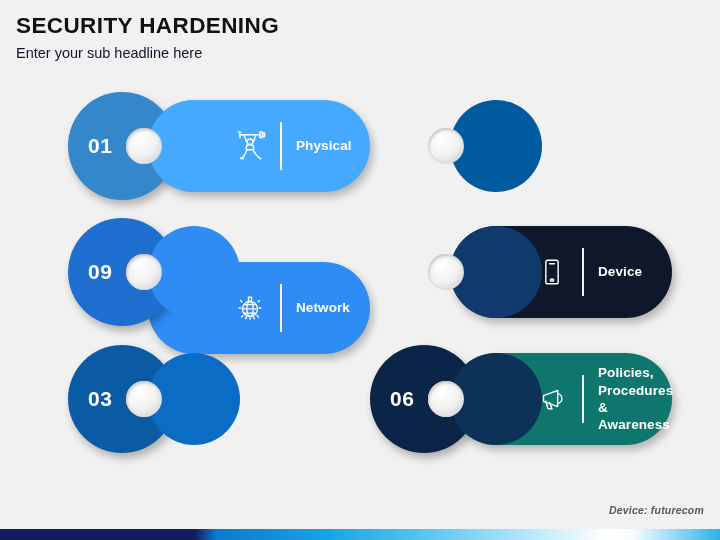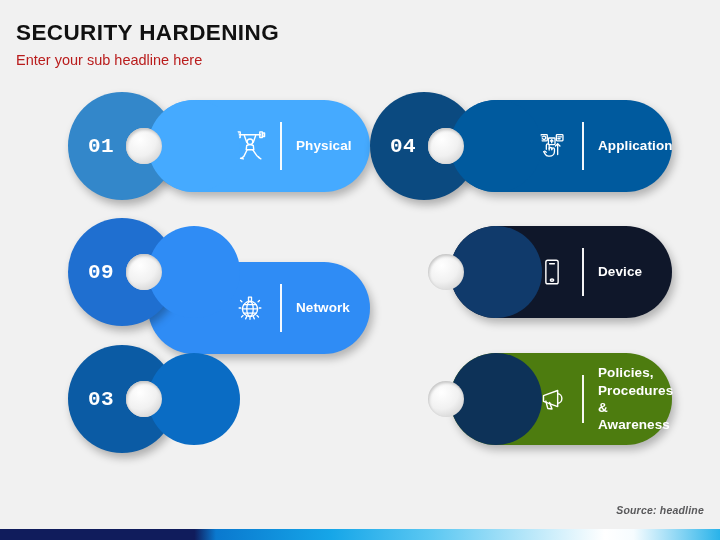--- a/index.html
+++ b/index.html
@@ -13,36 +13,36 @@
     overflow: hidden;
     background: #f1f1f1;
     font-family: "Liberation Sans", sans-serif;
     position: relative;
   }
 
   
   .header {
     position: absolute;
     left: 16px;
-    top: 21px;
+    top: 14px;
     width: 660px;
   }
   .title {
     font-size: 22.5px;
     font-weight: bold;
     color: #111111;
     letter-spacing: 0.4px;
     line-height: 1.1;
     margin: 0;
     white-space: nowrap;
   }
   .subtitle {
     font-size: 14.5px;
     font-weight: normal;
-    color: #b91c1c;
+    color: #0f172a;
     margin: 7px 0 0 0;
     line-height: 1.1;
   }
 
   
   .board {
     position: absolute;
     left: 0;
     top: 88px;
     width: 720px;
@@ -111,21 +111,20 @@
     top: 0;
     width: 108px;
     height: 108px;
     border-radius: 50%;
     box-shadow: 3px 5px 9px rgba(0,0,0,0.28);
     display: flex;
     align-items: center;
     justify-content: flex-start;
     box-sizing: border-box;
     padding-left: 20px;
-    font-family: Liberation Mono, monospace;
   }
   .donut-num {
     color: #ffffff;
     font-size: 21px;
     font-weight: bold;
     letter-spacing: 0.5px;
     position: relative;
     z-index: 3;
   }
   
@@ -267,46 +266,20 @@
 
   <div class="item col-l row-3">
     <div class="donut" style="background: rgb(11, 91, 164);">
       <span class="donut-num">03</span>
       <span class="hole"></span>
     </div>
     <div class="cap" style="background: rgb(10, 108, 196);"></div>
   </div>
 
   <div class="item col-r row-1">
-    <div class="pill" style="background: rgb(0, 90, 158);">
-      <div class="pill-inner">
-        <span class="pill-icon">
-          <svg viewBox="0 0 36 36" width="34" height="34" fill="none" stroke="#ffffff" stroke-width="1.4" stroke-linecap="round" stroke-linejoin="round">
-            <rect x="6" y="6" width="7" height="6.5" rx="0.8"></rect>
-            <path d="M8 8.4 a1.8 1.8 0 1 1 0 1.8"></path>
-            <rect x="14.2" y="9.5" width="7" height="7" rx="0.8"></rect>
-            <path d="M17.7 11.4 v3.2 M16.4 12.7 L17.7 11.4 L19 12.7"></path>
-            <rect x="22.6" y="6" width="7" height="6.5" rx="0.8"></rect>
-            <path d="M24.2 8.3 h3.8 M24.2 10.3 h2.4"></path>
-            <path d="M12 21.5 v-4.2 a1.5 1.5 0 0 1 3 0 v5"></path>
-            <path d="M15 21 a1.4 1.4 0 0 1 2.8 0 v1"></path>
-            <path d="M17.8 21.4 a1.4 1.4 0 0 1 2.8 0 v2.4 a5 5 0 0 1 -5 5 h-1.4 a4.4 4.4 0 0 1 -3.4 -2.2 l-1.6 -2.6"></path>
-            <path d="M12 24.6 L10.2 23.4"></path>
-            <line x1="24" y1="16" x2="24" y2="27"></line>
-            <path d="M21.6 18 L24 15.6 L26.4 18"></path>
-          </svg>
-        </span>
-        <span class="divider"></span>
-        <span class="pill-label" style="white-space: pre-line;">Application</span>
-      </div>
-    </div>
-    <div class="donut" style="background: rgb(11, 74, 128);">
-      <span class="donut-num">04</span>
-      <span class="hole"></span>
-    </div>
     <div class="cap" style="background: rgb(0, 90, 158);"></div>
   </div>
 
   <div class="item col-r row-2">
     <div class="pill" style="background: #0f172a;">
       <div class="pill-inner">
         <span class="pill-icon">
           <svg viewBox="0 0 36 36" width="34" height="34" fill="none" stroke="#ffffff" stroke-width="1.5" stroke-linecap="round" stroke-linejoin="round">
             <rect x="11.5" y="5.5" width="13" height="25" rx="2"></rect>
             <line x1="15.5" y1="9.2" x2="20.5" y2="9.2"></line>
@@ -314,35 +287,39 @@
           </svg>
         </span>
         <span class="divider"></span>
         <span class="pill-label" style="white-space: pre-line;">Device</span>
       </div>
     </div>
     <div class="cap" style="background: rgb(16, 58, 107);"></div>
   </div>
 
   <div class="item col-r row-3">
-    <div class="pill" style="background: #4d7c0f;">
+    <div class="pill" style="background: #0f766e;">
       <div class="pill-inner">
         <span class="pill-icon">
           <svg viewBox="0 0 36 36" width="34" height="34" fill="none" stroke="#ffffff" stroke-width="1.5" stroke-linecap="round" stroke-linejoin="round">
             <path d="M9 14.5 L24 9 L24 26 L9 20.5 Z"></path>
             <path d="M24 12.5 a4 4.5 0 0 1 0 10"></path>
             <path d="M5.5 15.5 a3 2.6 0 0 0 0 4.2"></path>
             <path d="M11.5 20.2 L13.5 28 L18 28.6 L15.5 21.6"></path>
           </svg>
         </span>
         <span class="divider"></span>
         <span class="pill-label" style="white-space: pre-line;">Policies,
 Procedures &amp;
 Awareness</span>
       </div>
     </div>
+    <div class="donut" style="background: rgb(10, 37, 71);">
+      <span class="donut-num">06</span>
+      <span class="hole"></span>
+    </div>
     <div class="cap" style="background: rgb(13, 50, 88);"></div>
   </div>
 
 </div>
 
-<div class="source">Source: headline</div>
+<div class="source">Device: futurecom</div>
 <div class="bottom-bar"></div>
 
 </body></html>

